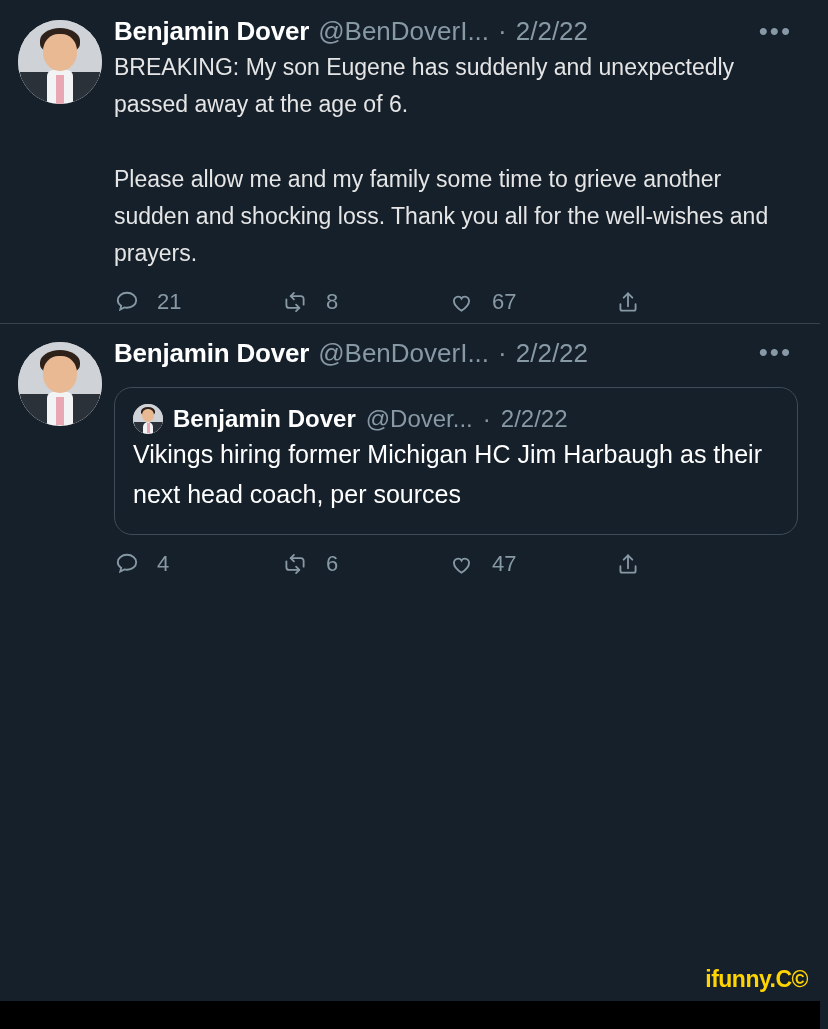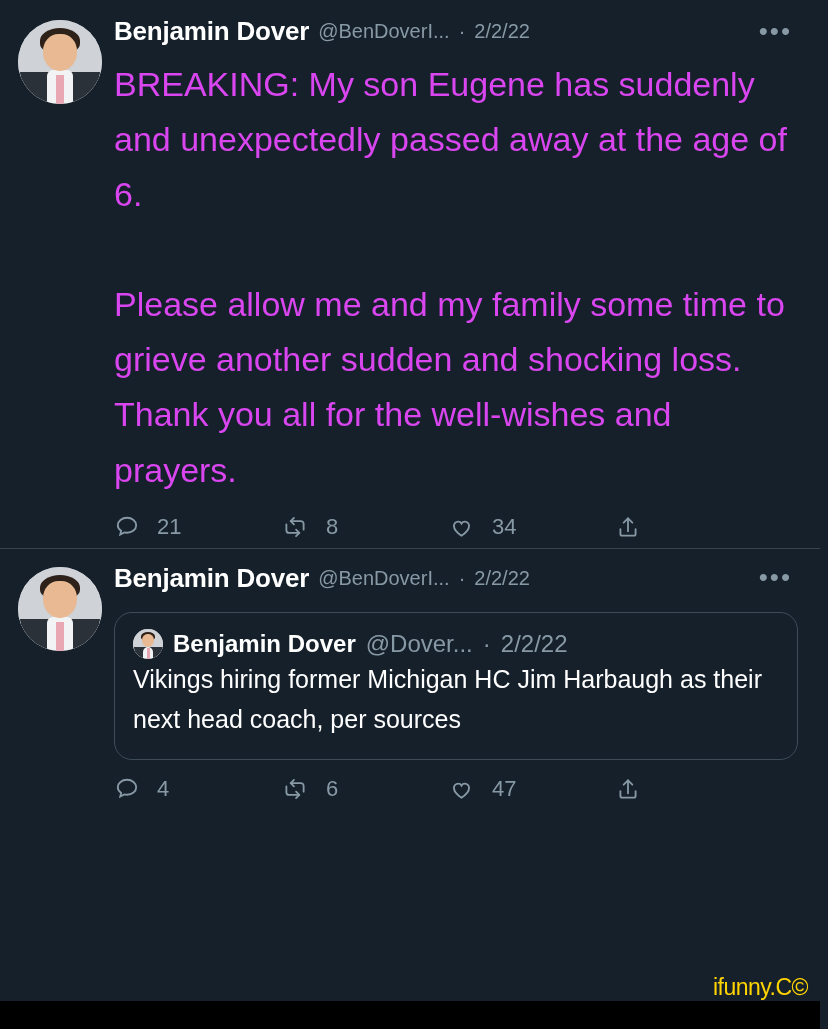--- a/index.html
+++ b/index.html
@@ -67,37 +67,37 @@
     margin-bottom: 2px;
   }
   .name {
     color: #ffffff;
     font-weight: bold;
     font-size: 26px;
     letter-spacing: -0.2px;
   }
   .handle, .dot-date {
     color: #8899a6;
-    font-size: 20px;
+    font-size: 26px;
     text-align: center;
   }
   .more {
     color: #8899a6;
     font-size: 26px;
     margin-left: auto;
     line-height: 0.6;
     letter-spacing: 2px;
     padding-right: 6px;
   }
   .body {
-    color: #d946ef;
-    font-size: 34px;
+    color: #e5e5e5;
+    font-size: 23px;
     line-height: 1.62;
     white-space: pre-wrap;
-    margin-top: 10px;
+    margin-top: 2px;
   }
   .actions {
     display: flex;
     align-items: center;
     margin-top: 16px;
     padding-right: 60px;
     color: #8899a6;
   }
   .action {
     display: flex;
@@ -138,23 +138,23 @@
   }
   .footerbar {
     position: absolute;
     left: 0; right: 0; bottom: 0;
     height: 28px;
     background: #000000;
   }
   .watermark {
     position: absolute;
     right: 12px;
-    bottom: 28px;
+    bottom: 36px;
     font-size: 23px;
-    font-weight: normal;
+    font-weight: bold;
     color: #ffffff;
     letter-spacing: -0.5px;
   }
   .watermark .fun { color: #ffd400; }
   .watermark .cbadge {
     display: inline-block;
     color: #ffd400;
   }
 </style>
 </head>
@@ -205,21 +205,21 @@
             </svg>
           </span>
           <span>8</span>
         </div>
         <div class="action">
           <span>
             <svg width="27" height="26" viewBox="0 0 24 24" fill="none" stroke="#8899a6" stroke-width="1.7">
               <path d="M12 20s-7-4.4-7-9.1A3.9 3.9 0 0 1 8.9 7c1.4 0 2.5.7 3.1 1.8.6-1.1 1.7-1.8 3.1-1.8A3.9 3.9 0 0 1 19 10.9C19 15.6 12 20 12 20z"></path>
             </svg>
           </span>
-          <span>34</span>
+          <span>67</span>
         </div>
         <div class="action last">
           <span>
             <svg width="26" height="26" viewBox="0 0 24 24" fill="none" stroke="#8899a6" stroke-width="1.7" stroke-linecap="round" stroke-linejoin="round">
               <path d="M12 16V4"></path>
               <path d="M8 8l4-4 4 4"></path>
               <path d="M5 14v4.5A1.5 1.5 0 0 0 6.5 20h11a1.5 1.5 0 0 0 1.5-1.5V14"></path>
             </svg>
           </span>
           <span></span>

